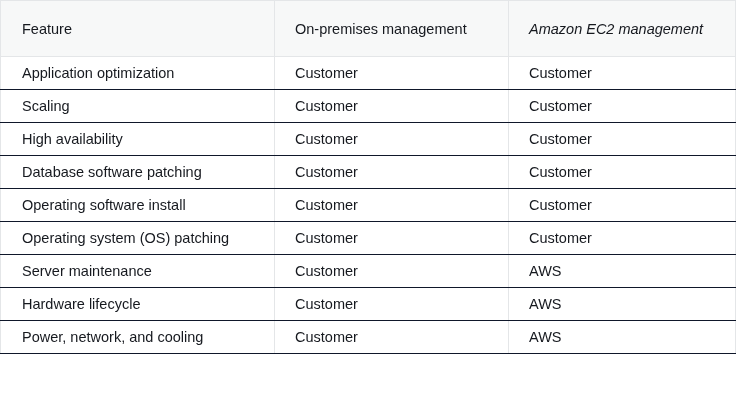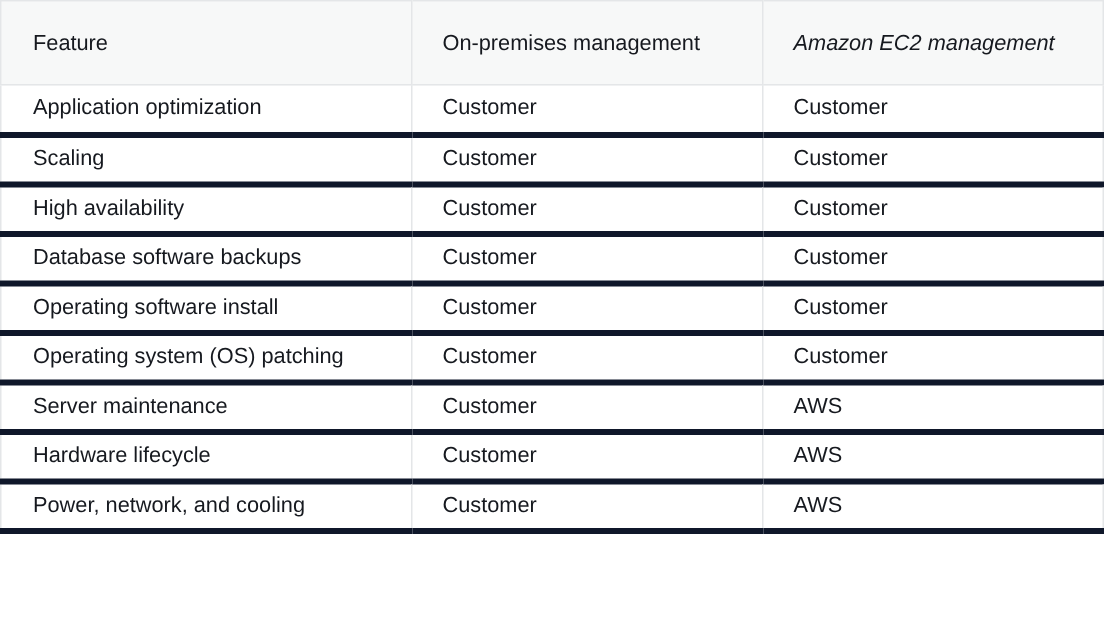--- a/index.html
+++ b/index.html
@@ -61,21 +61,21 @@
   }
 
   tbody td {
     height: 33px;
     padding: 0 20px;
     text-align: left;
     vertical-align: middle;
     font-size: 14.5px;
     font-weight: 400;
     color: #16191f;
-    border-bottom: 4px solid #0f172a;
+    border-bottom: 1px solid #0f172a;
     border-right: 1px solid #e4e6e8;
     box-sizing: border-box;
     white-space: nowrap;
     background: #ffffff;
   }
   tbody td:last-child {
     border-right: none;
   }
   tbody td.col-feature {
     padding-left: 21px;
@@ -108,21 +108,21 @@
           <td class="col-feature">Scaling</td>
           <td>Customer</td>
           <td>Customer</td>
         </tr>
         <tr>
           <td class="col-feature">High availability</td>
           <td>Customer</td>
           <td>Customer</td>
         </tr>
         <tr>
-          <td class="col-feature">Database software backups</td>
+          <td class="col-feature">Database software patching</td>
           <td>Customer</td>
           <td>Customer</td>
         </tr>
         <tr>
           <td class="col-feature">Operating software install</td>
           <td>Customer</td>
           <td>Customer</td>
         </tr>
         <tr>
           <td class="col-feature">Operating system (OS) patching</td>

